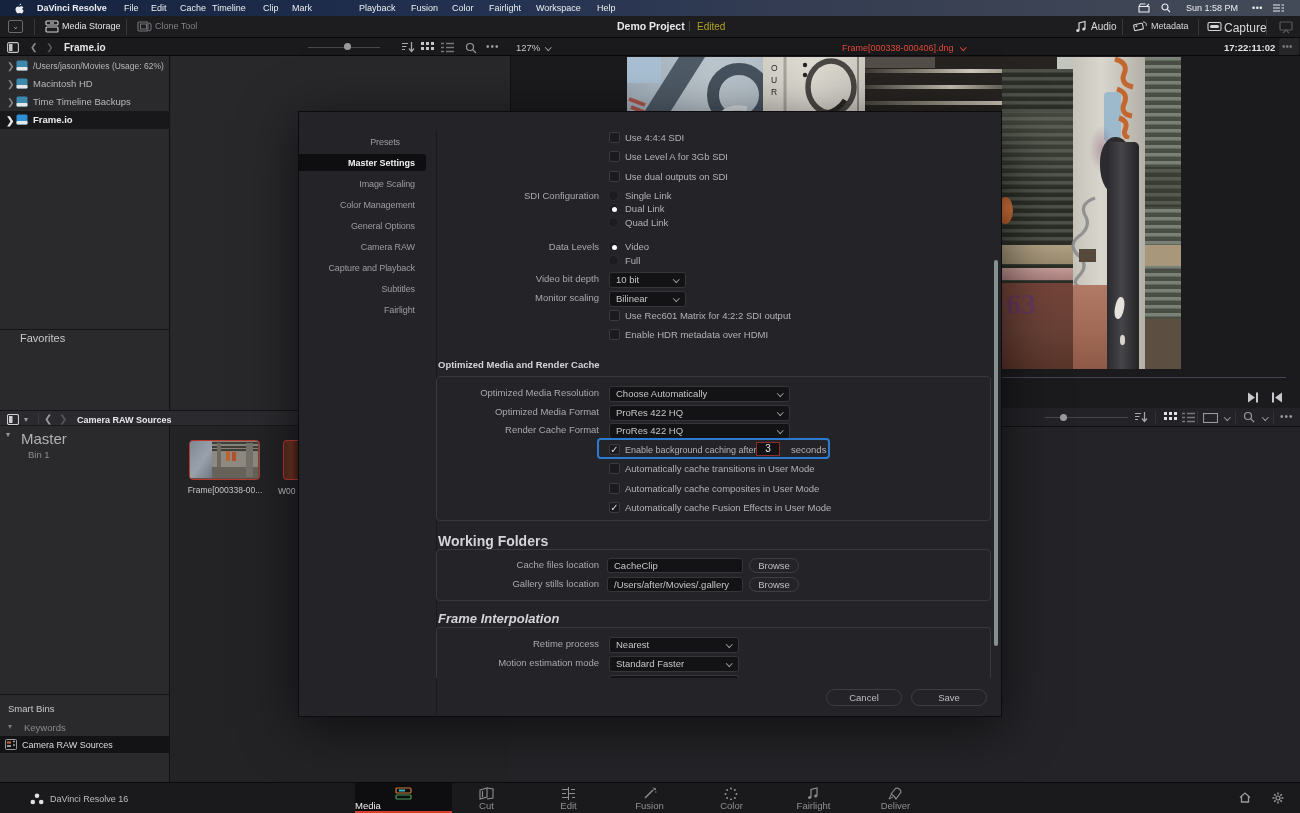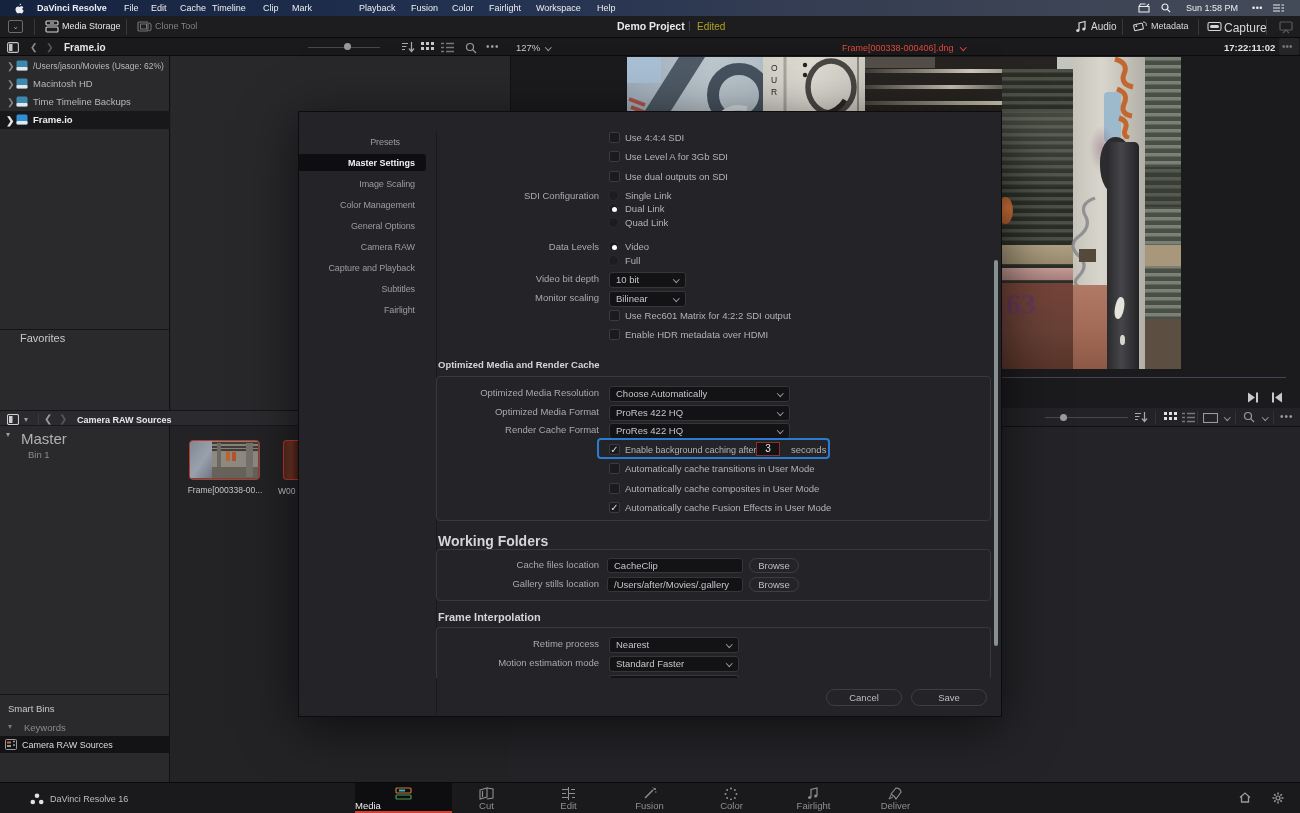--- a/index.html
+++ b/index.html
@@ -395,21 +395,21 @@
 
   <div class="abs" style="left:139px;top:420.5px;font-size:14px;font-weight:bold;color:#d5d5d8;">Working Folders</div>
   <div class="abs" style="left:137px;top:437px;width:555px;height:52px;border:1px solid #39393d;border-radius:4px;"></div>
   <div class="rlbl" style="right:402px;top:447px;">Cache files location</div>
   <div class="dd" style="left:308px;top:446px;width:136px;height:15px;line-height:13px;">CacheClip</div>
   <div class="pill" style="left:450px;top:446px;width:50px;height:15px;line-height:13px;">Browse</div>
   <div class="rlbl" style="right:402px;top:466px;">Gallery stills location</div>
   <div class="dd" style="left:308px;top:465px;width:136px;height:15px;line-height:13px;">/Users/after/Movies/.gallery</div>
   <div class="pill" style="left:450px;top:465px;width:50px;height:15px;line-height:13px;">Browse</div>
 
-  <div class="abs" style="left:139px;top:499px;font-size:11px;font-weight:bold;color:#d5d5d8;">Frame Interpolation</div>
+  <div class="abs" style="left:139px;top:499px;font-size:13px;font-weight:bold;color:#d5d5d8;font-style:italic;">Frame Interpolation</div>
   <div class="abs" style="left:137px;top:515px;width:555px;height:51px;border:1px solid #39393d;border-bottom:none;border-radius:4px 4px 0 0;"></div>
   <div class="rlbl" style="right:402px;top:526px;">Retime process</div>
   <div class="dd" style="left:310px;top:525px;width:130px;height:16px;">Nearest<span class="chev"></span></div>
   <div class="rlbl" style="right:402px;top:545px;">Motion estimation mode</div>
   <div class="dd" style="left:310px;top:544px;width:130px;height:16px;">Standard Faster<span class="chev"></span></div>
   <div class="abs" style="left:310px;top:563px;width:130px;height:3px;background:#131316;border:1px solid #35353a;border-bottom:none;border-radius:3px 3px 0 0;"></div>
 
   <div class="abs" style="left:695px;top:148px;width:3.5px;height:386px;background:#879192;border-radius:2px;"></div>
 
   <div class="pill" style="left:527px;top:577px;width:76px;height:17px;line-height:15px;">Cancel</div>

